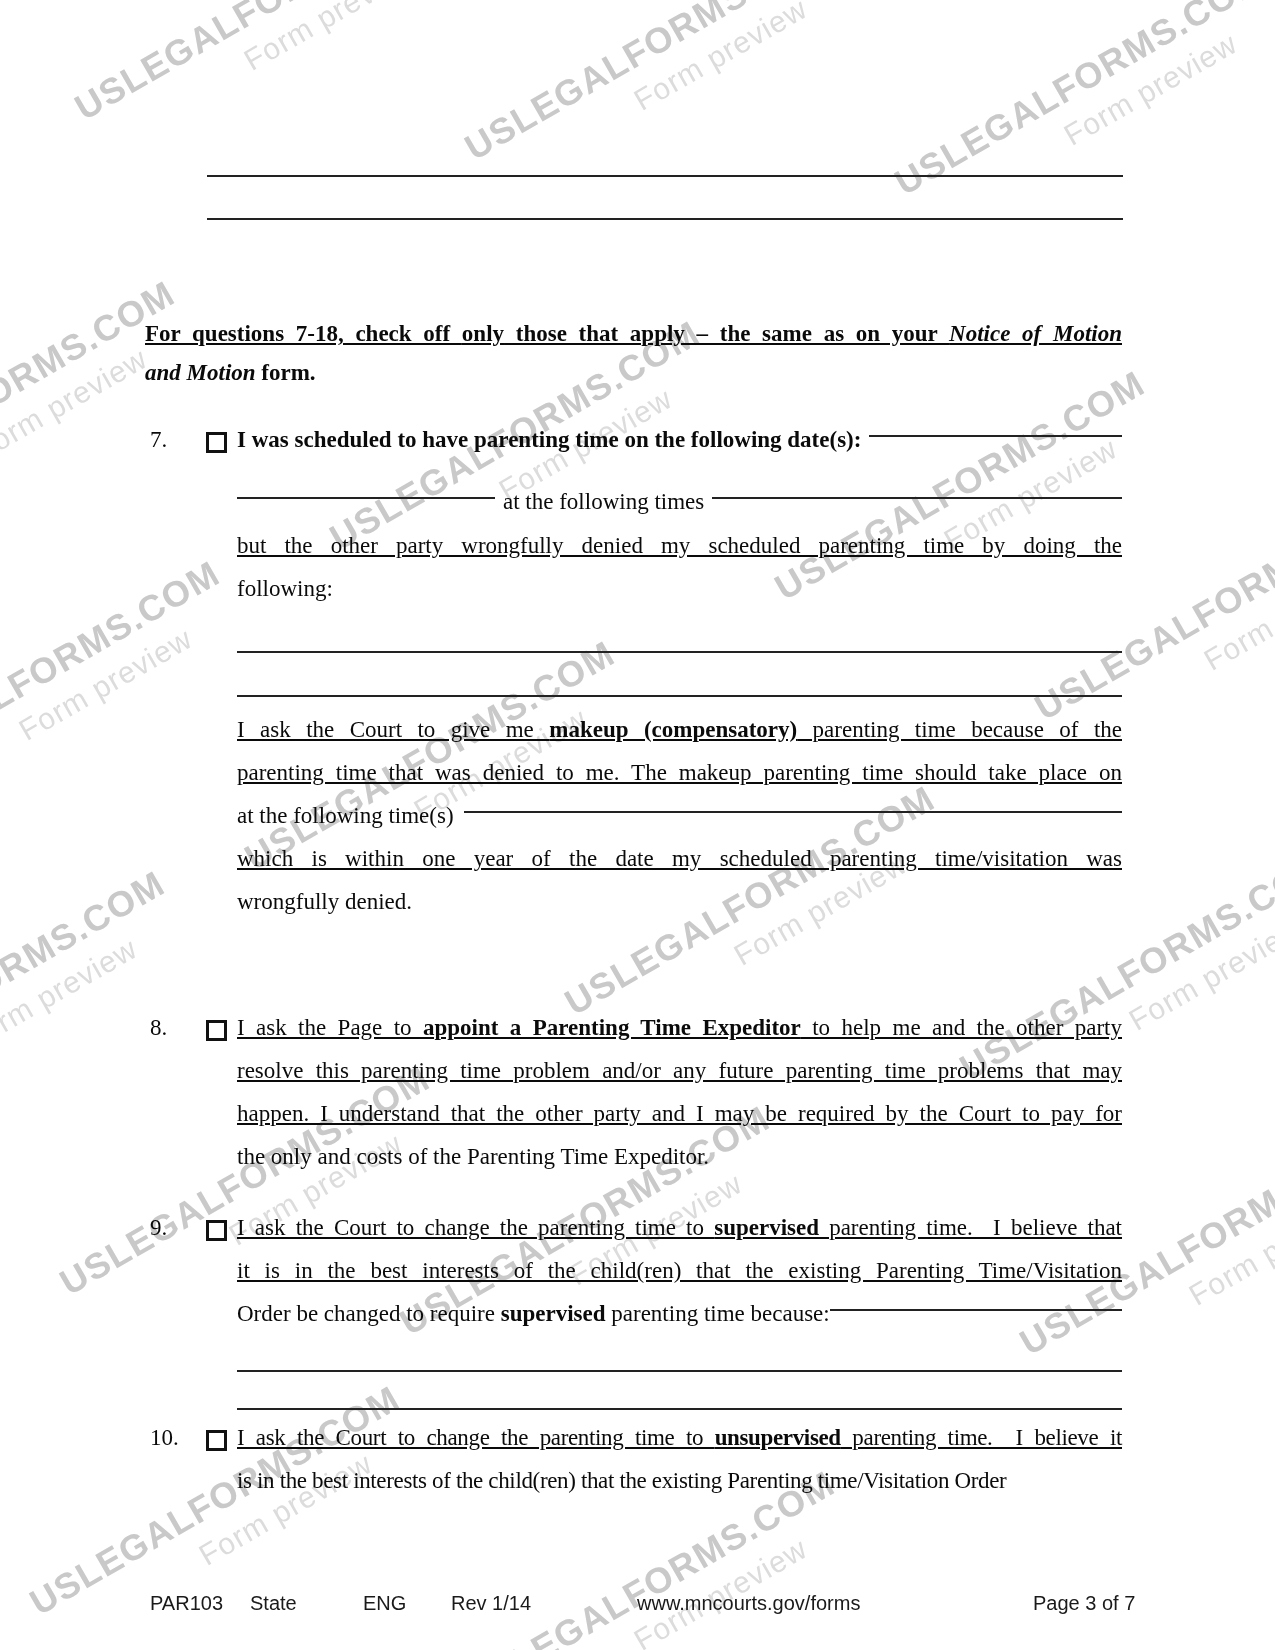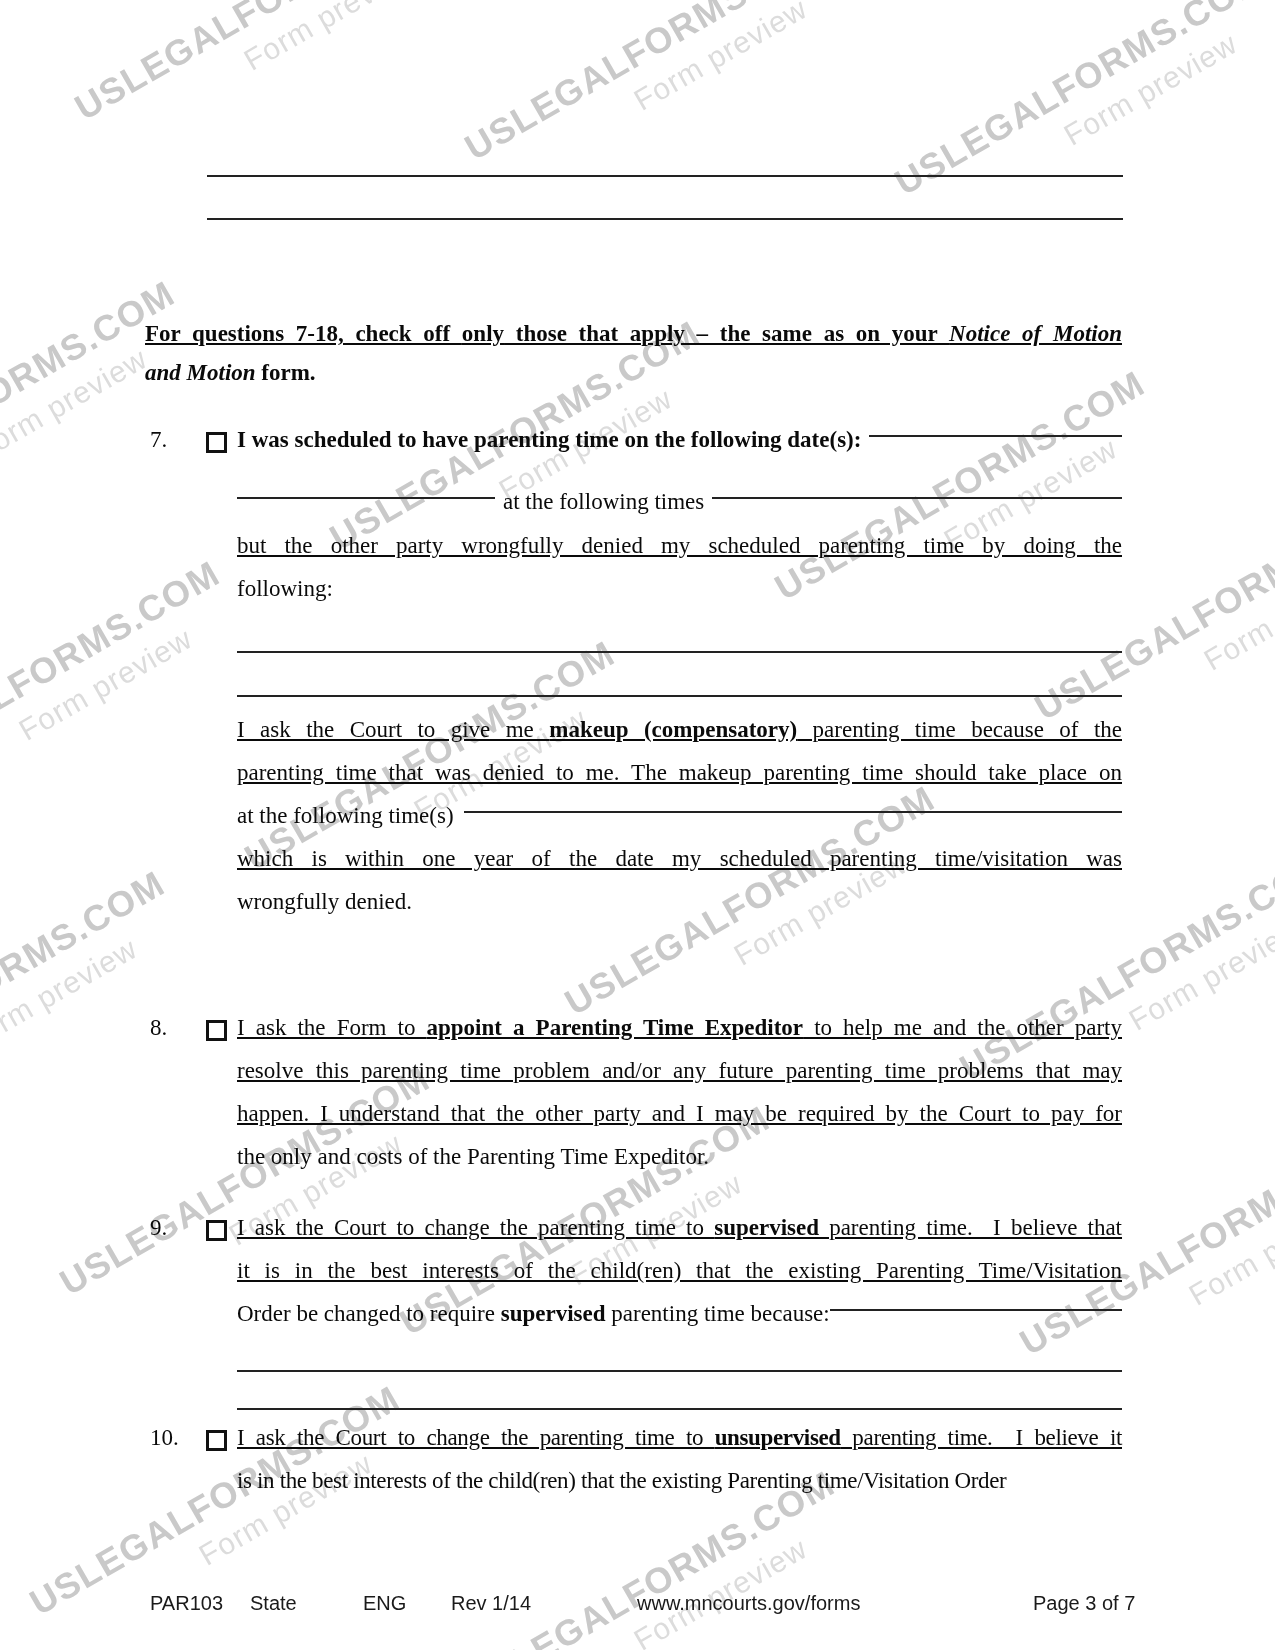--- a/index.html
+++ b/index.html
@@ -143,21 +143,21 @@
         <span class="label">at the following time(s)</span>
         <span class="blank" style="margin-left:10px"></span>
       </div>
       <div class="just">which is within one year of the date my scheduled parenting time/visitation was</div>
       <div>wrongfully denied.</div>
     </div>
 
     <div class="num" style="left:150px;top:1006px">8.</div>
     <div class="cb" style="left:206px;top:1020px"></div>
     <div class="txt" style="left:237px;top:1006px;width:885px">
-      <div class="just"><span>I ask the Form to </span><b>appoint a Parenting Time Expeditor</b><span> to help me and the other party</span></div>
+      <div class="just"><span>I ask the Page to </span><b>appoint a Parenting Time Expeditor</b><span> to help me and the other party</span></div>
       <div class="just">resolve this parenting time problem and/or any future parenting time problems that may</div>
       <div class="just">happen. I understand that the other party and I may be required by the Court to pay for</div>
       <div>the only and costs of the Parenting Time Expeditor.</div>
     </div>
 
     <div class="num" style="left:150px;top:1206px">9.</div>
     <div class="cb" style="left:206px;top:1220px"></div>
     <div class="txt" style="left:237px;top:1206px;width:885px">
       <div class="just"><span>I ask the Court to change the parenting time to </span><b>supervised</b><span> parenting time.&nbsp; I believe that</span></div>
       <div class="just">it is in the best interests of the child(ren) that the existing Parenting Time/Visitation</div>

